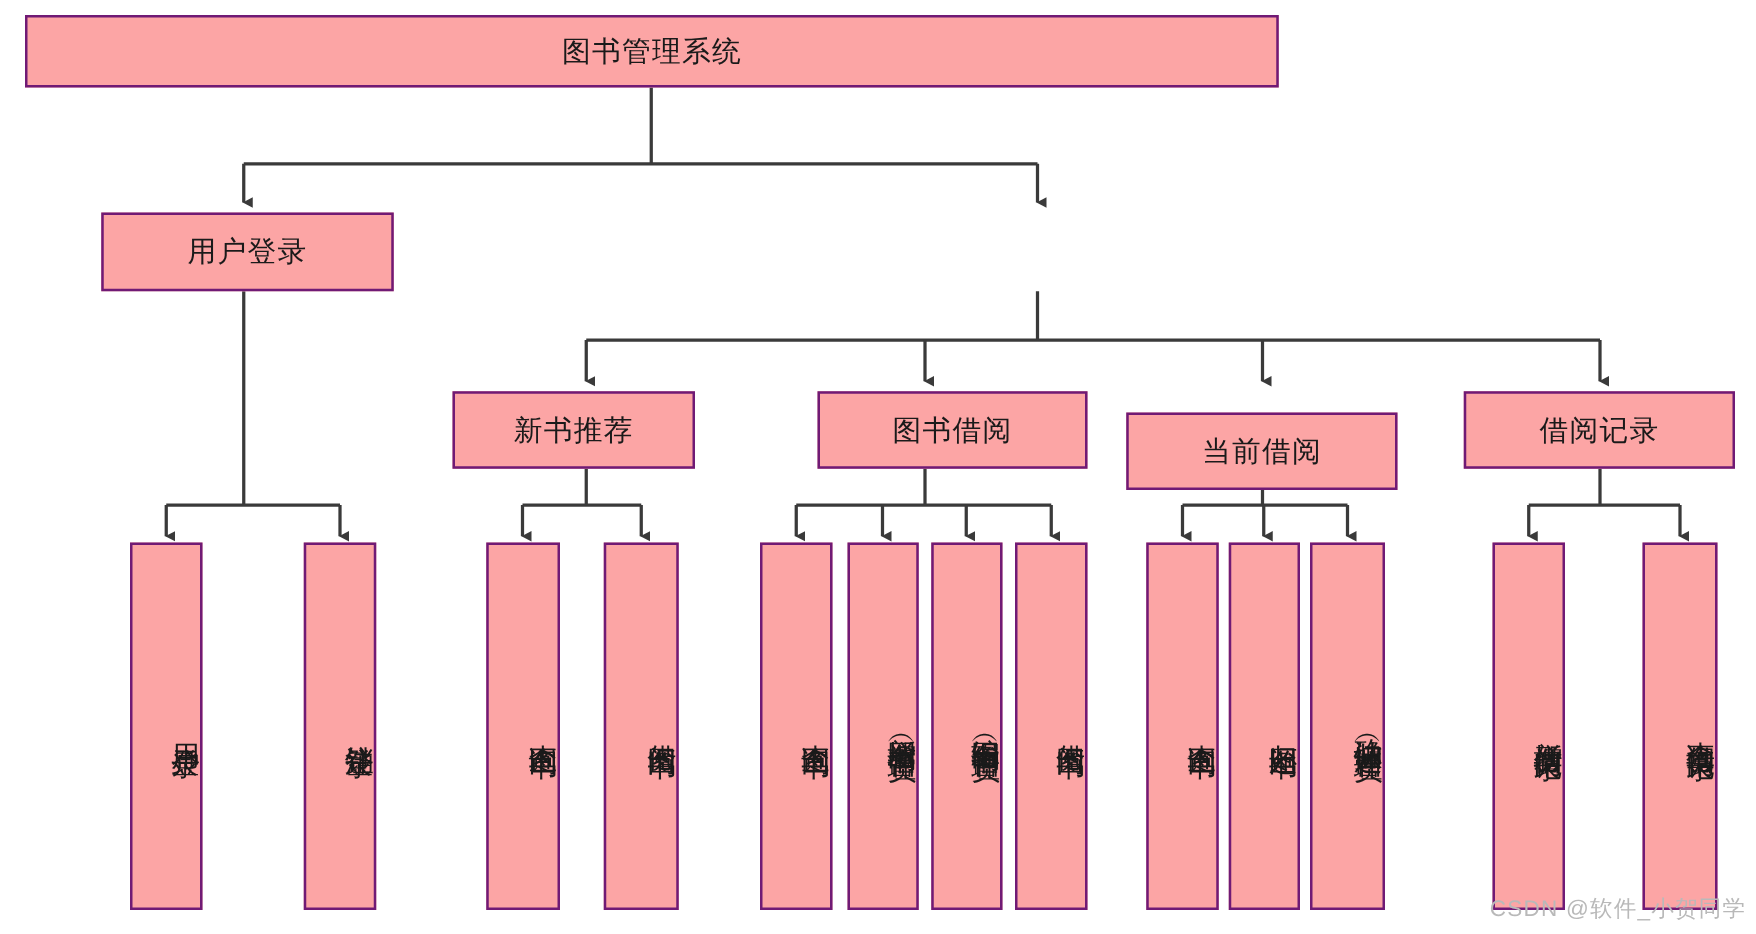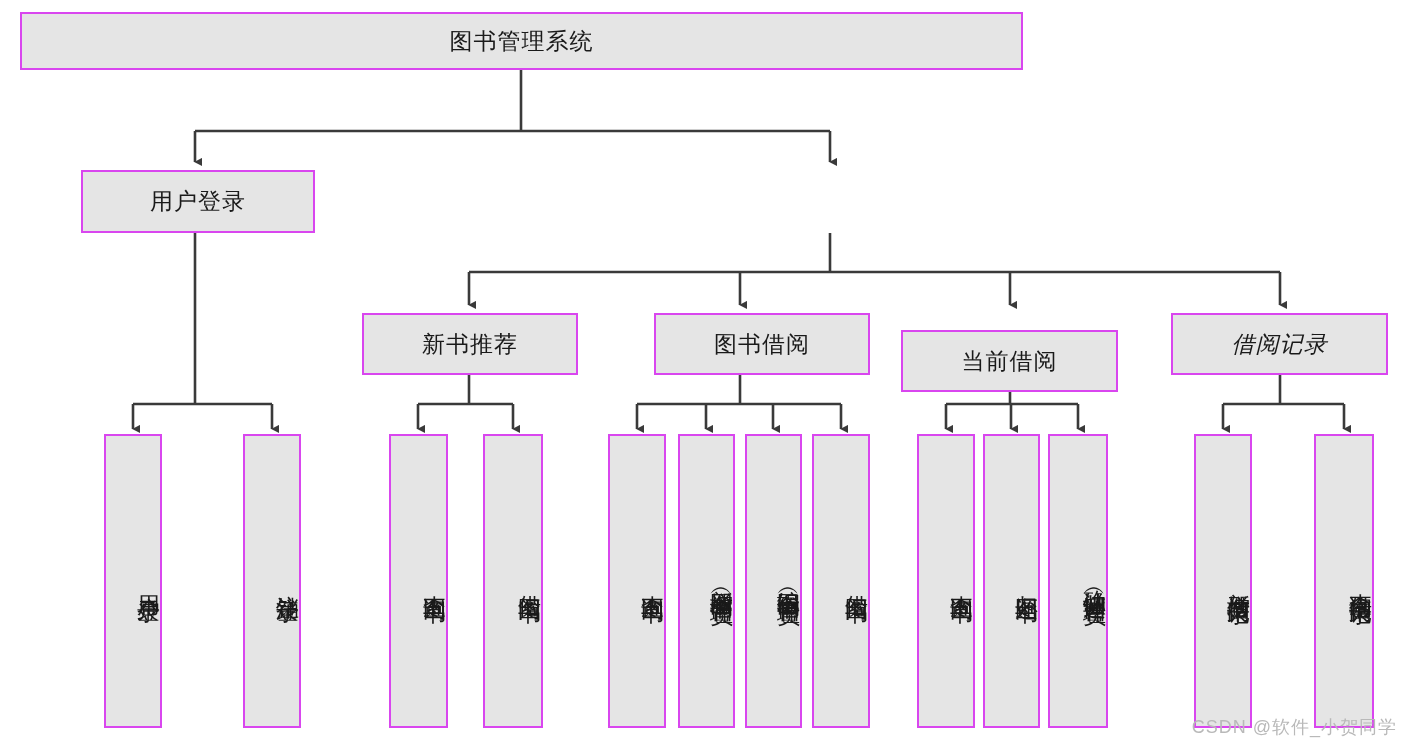--- a/index.html
+++ b/index.html
@@ -21,22 +21,22 @@
     position: absolute;
     left: 0;
     top: 0;
     width: 1405px;
     height: 747px;
     pointer-events: none;
   }
   .node {
     position: absolute;
     box-sizing: border-box;
-    background: #e5e5e5;
-    border: 2px solid #d946ef;
+    background: #fca5a5;
+    border: 2px solid #701a75;
     display: flex;
     align-items: center;
     justify-content: center;
     color: #1a1a1a;
   }
   .node.horiz {
     font-size: 23px;
     letter-spacing: 1px;
   }
   .node.vert {
@@ -122,30 +122,30 @@
   </svg>
 
   <div class="node horiz" style="left:20px; top:12px; width:1003px; height:58px;">
     <span>图书管理系统</span>
   </div>
 
   <div class="node horiz" style="left:81px; top:170px; width:234px; height:63px;">
     <span>用户登录</span>
   </div>
 
-  <div class="node horiz" style="left:362px; top:313px; width:216px; height:62px;">
+  <div class="node horiz" style="left:362px; top:313px; width:194px; height:62px;">
     <span>新书推荐</span>
   </div>
   <div class="node horiz" style="left:632px; top:313px; width:216px; height:62px;margin-left:22px;">
     <span>图书借阅</span>
   </div>
   <div class="node horiz" style="left:901px; top:330px; width:217px; height:62px;">
     <span>当前借阅</span>
   </div>
-  <div class="node horiz" style="left:1171px; top:313px; width:217px; height:62px;font-style:italic;">
+  <div class="node horiz" style="left:1171px; top:313px; width:217px; height:62px;">
     <span>借阅记录</span>
   </div>
 
   <div class="node vert" style="left:104px; top:434px; width:58px; height:294px;">
     <span class="vtext">用户登录</span>
   </div>
   <div class="node vert" style="left:243px; top:434px; width:58px; height:294px;">
     <span class="vtext">注销登录</span>
   </div>
 

